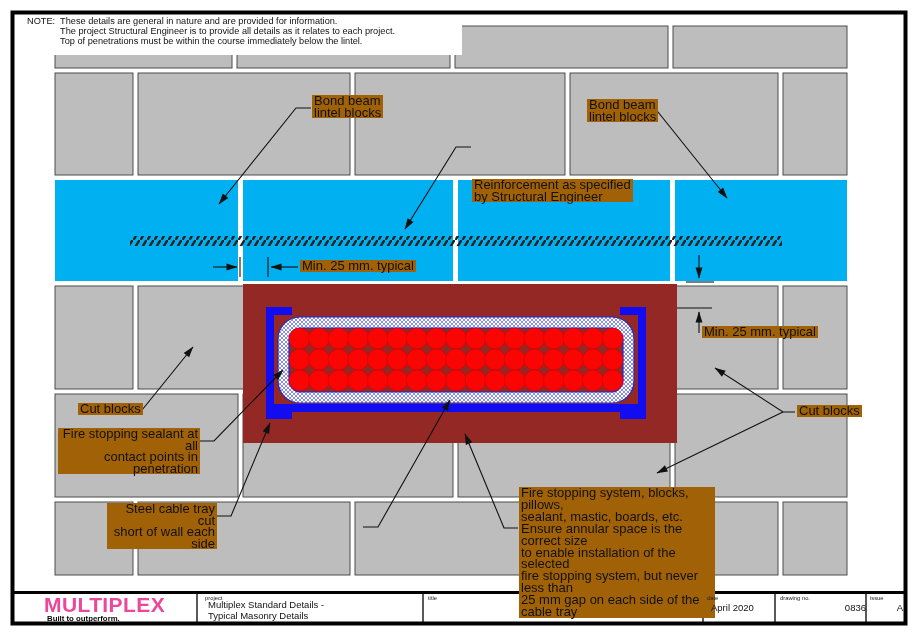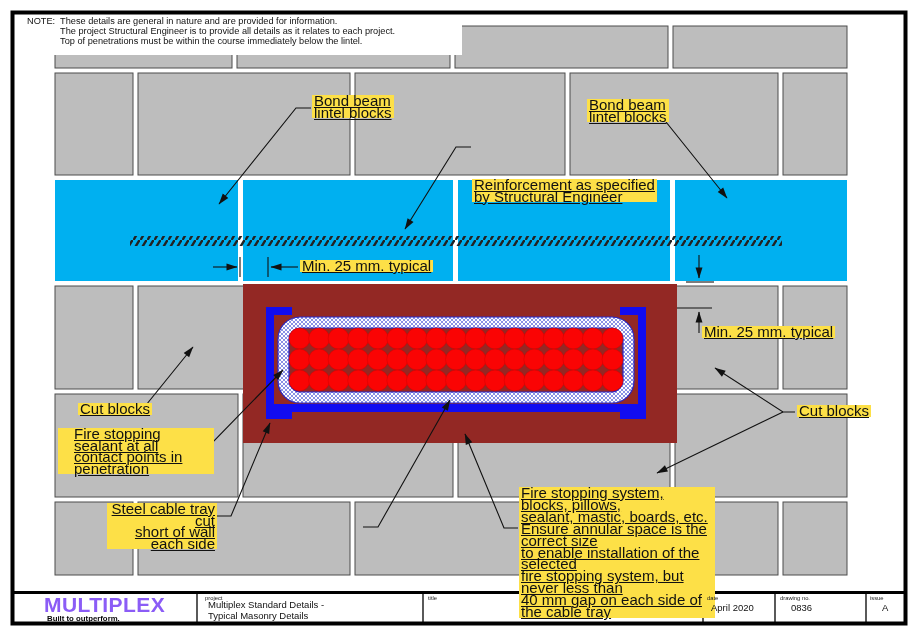--- a/index.html
+++ b/index.html
@@ -1,30 +1,30 @@
 <!DOCTYPE html>
 <html><head>
 <meta charset="utf-8">
 <style>
   html,body{margin:0;padding:0;background:#fff;}
   .page{position:relative;width:919px;height:637px;background:#fff;overflow:hidden;
         font-family:"Liberation Sans",sans-serif;color:#111;border-radius:19px;}
   .page svg{position:absolute;left:0;top:0;}
-  .lbl{position:absolute;background:#fde047;font-size:15px;line-height:11.5px;
-       white-space:pre-line;padding:0 2px;color:#111;text-decoration:underline;}
-  .ctr{text-align:left;padding-left:16px;}
+  .lbl{position:absolute;background:#a16207;font-size:13px;line-height:11.5px;
+       white-space:pre-line;padding:0 2px;color:#111;}
+  .ctr{text-align:right;}
   .rt{text-align:right;}
   .note{position:absolute;left:20px;top:17px;width:442px;height:38px;background:#fff;
         display:flex;font-size:9.2px;line-height:9.9px;}
   .note .pfx{flex:0 0 auto;margin:0 5px 0 7px;}
   .note .ntx{white-space:pre-line;}
   .tb-label{position:absolute;font-size:5.8px;line-height:6px;color:#222;}
   .tb-value{position:absolute;font-size:9.5px;line-height:10.5px;white-space:pre-line;}
   .logo{position:absolute;left:44px;top:593px;font-size:21px;font-weight:bold;
-        letter-spacing:.4px;color:#8b5cf6;}
+        letter-spacing:.4px;color:#ec4899;}
   .tagline{position:absolute;left:47px;top:614px;font-size:7.8px;font-weight:bold;color:#050505;text-align:right;}
 </style>
 </head>
 <body>
 
 <div class="page">
 
   <svg width="919" height="637" viewBox="0 0 919 637">
     <defs>
       <marker id="arrow" viewBox="0 0 12 8" markerWidth="12" markerHeight="8" refX="11" refY="4" orient="auto" markerUnits="userSpaceOnUse">
@@ -195,21 +195,21 @@
   <div class="lbl" style="left:78px;top:403px;">Cut blocks</div>
   <div class="lbl ctr" style="left:58px;top:428px;width:138px;">Fire stopping sealant at all
 contact points in penetration</div>
   <div class="lbl rt" style="left:107px;top:503px;width:106px;">Steel cable tray cut
 short of wall each side</div>
   <div class="lbl" style="left:519px;top:487px;width:192px;line-height:11.9px;">Fire stopping system, blocks, pillows,
 sealant, mastic, boards, etc.
 Ensure annular space is the correct size
 to enable installation of the selected
 fire stopping system, but never less than
-40 mm gap on each side of the cable tray</div>
+25 mm gap on each side of the cable tray</div>
   <div class="lbl" style="left:797px;top:405px;">Cut blocks</div>
 
   <div>
     <div class="logo">MULTIPLEX</div>
     <div class="tagline">Built to outperform.</div>
 
     <div class="tb-label" style="left:205px;top:595px;">project</div>
     <div class="tb-value" style="left:208px;top:600px;">Multiplex Standard Details -
 Typical Masonry Details</div>
 

